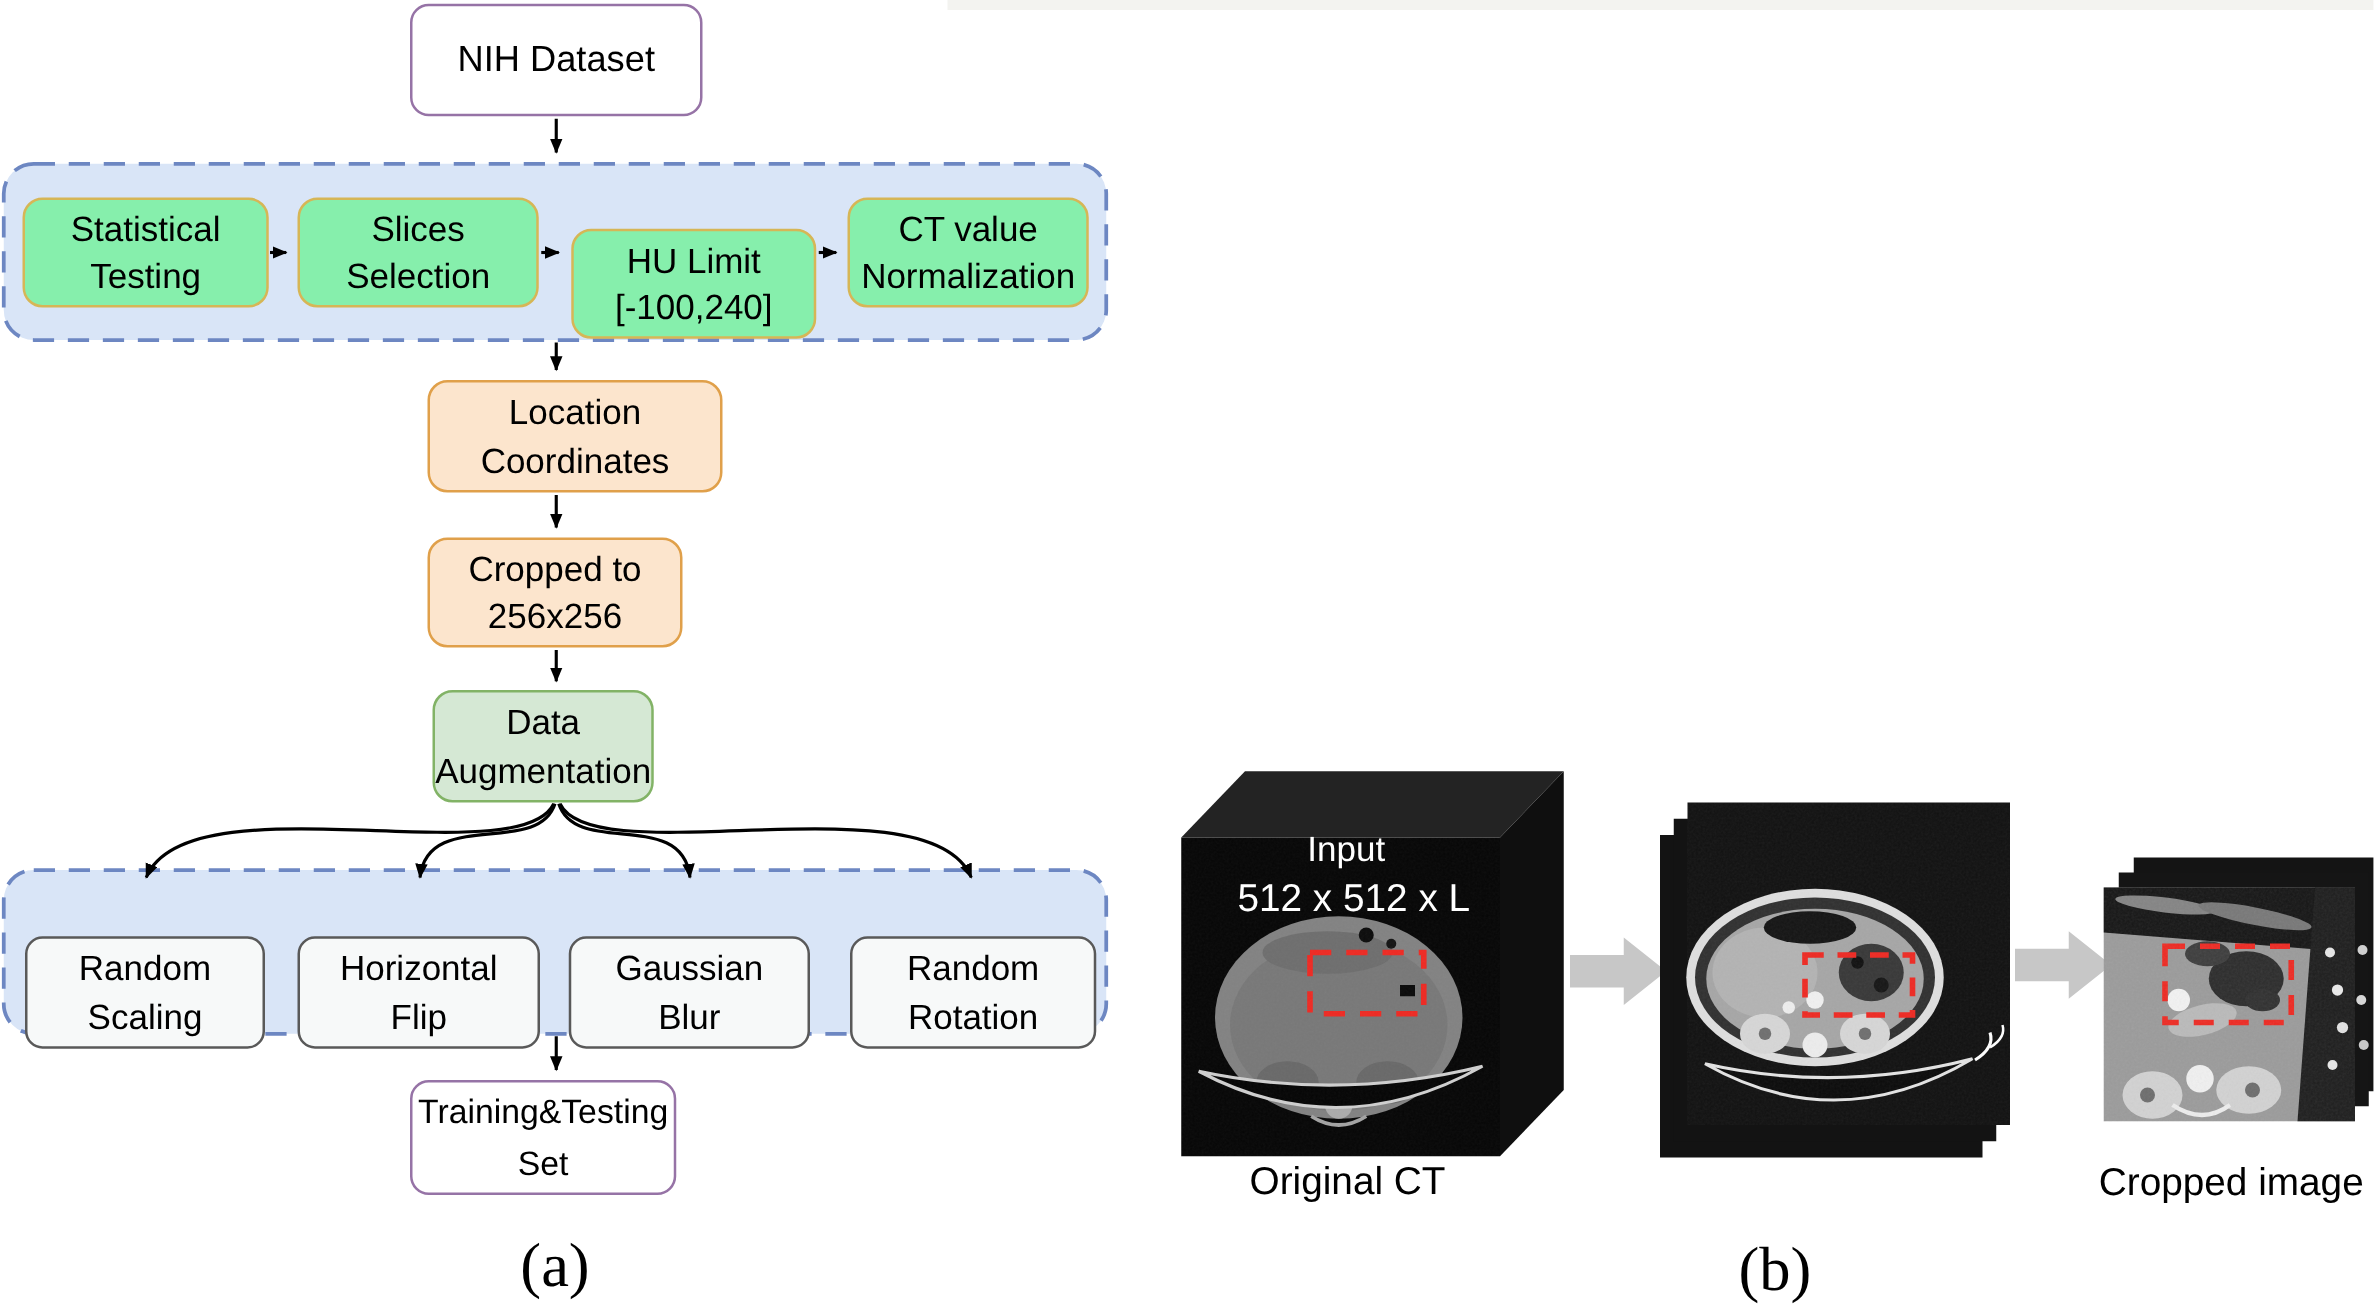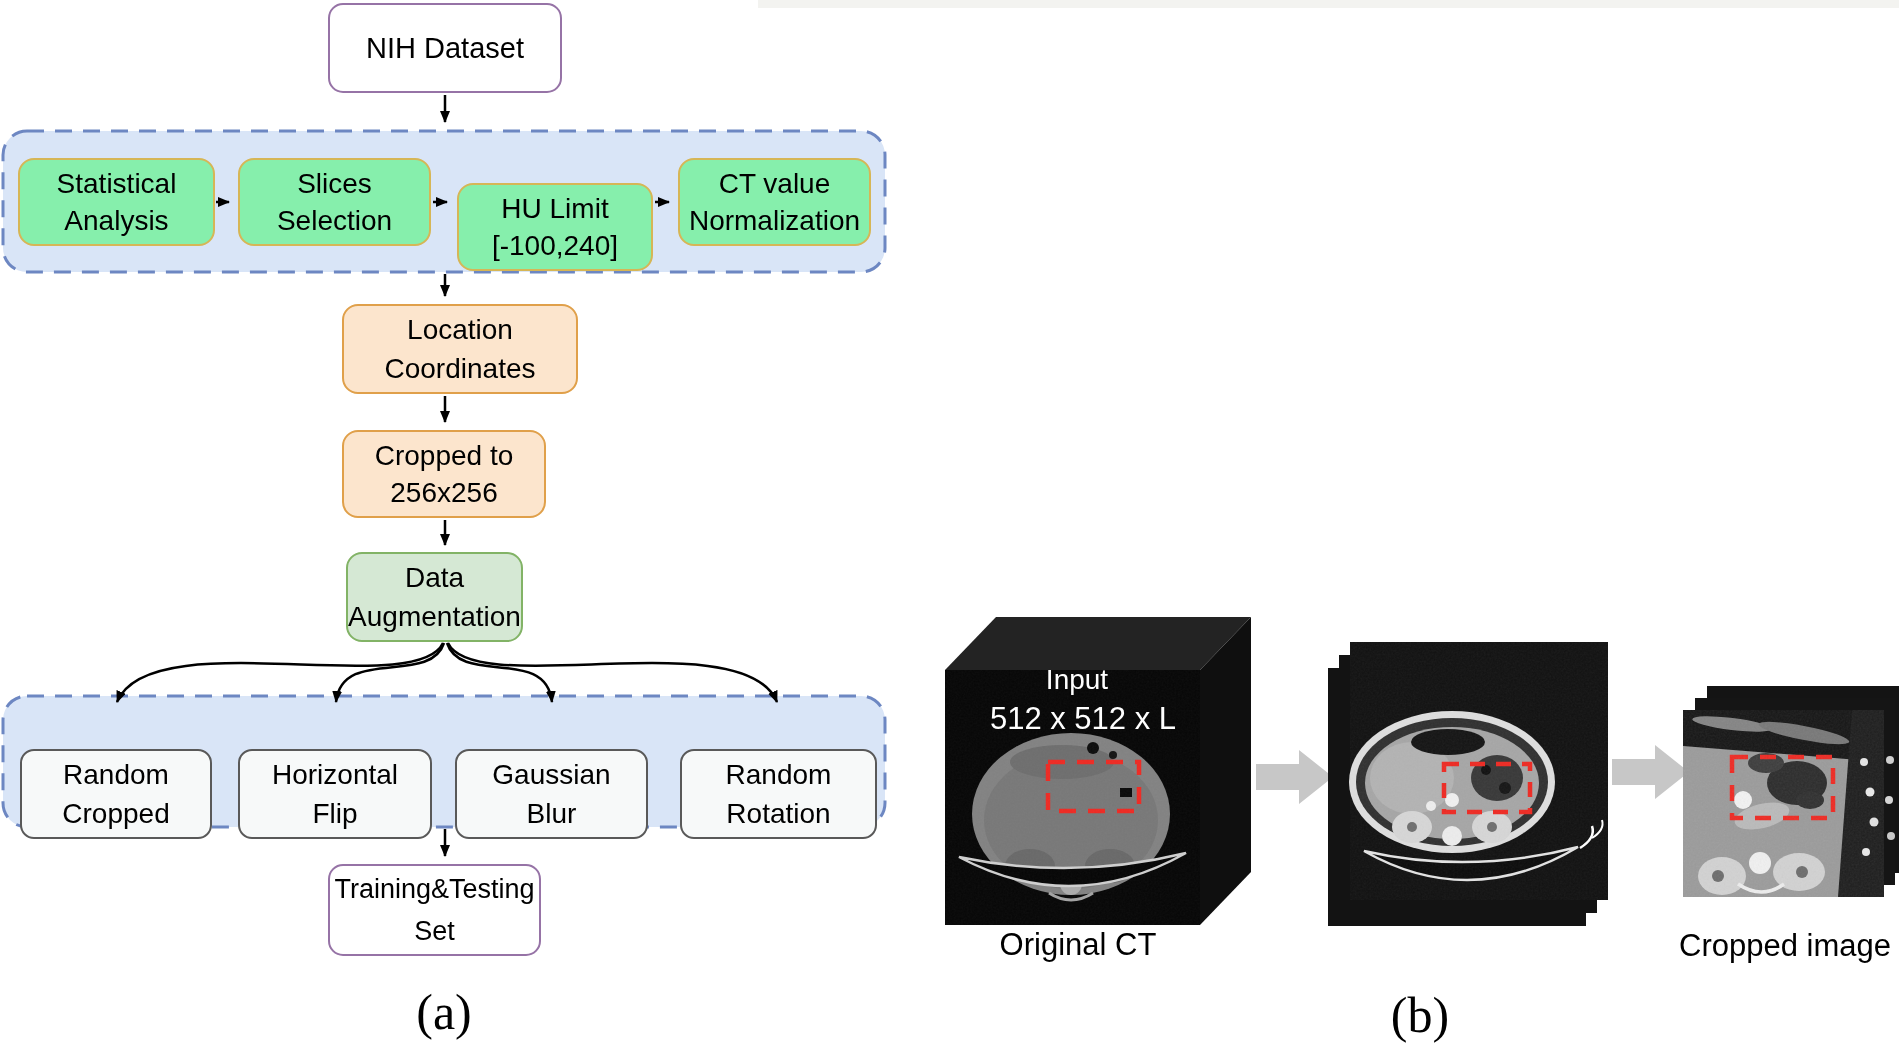--- a/index.html
+++ b/index.html
@@ -155,21 +155,21 @@
       </g>
     </g>
   </svg>
 
   <div class="box purple single" style="left:328px;top:3px;width:234px;height:90px;font-size:29px;">
     <span>NIH Dataset</span>
   </div>
 
   <div class="box yellow" style="left:18px;top:158px;width:197px;height:88px;">
     <span>Statistical</span>
-    <span>Analysis</span>
+    <span>Testing</span>
   </div>
   <div class="box yellow" style="left:238px;top:158px;width:193px;height:88px;">
     <span>Slices</span>
     <span>Selection</span>
   </div>
   <div class="box yellow" style="left:457px;top:158px;width:196px;height:88px;margin-top:25px;">
     <span>HU Limit</span>
     <span>[-100,240]</span>
   </div>
   <div class="box yellow" style="left:678px;top:158px;width:193px;height:88px;">
@@ -185,21 +185,21 @@
     <span>Cropped to</span>
     <span>256x256</span>
   </div>
   <div class="box green" style="left:346px;top:552px;width:177px;height:90px;align-items:center;">
     <span>Data</span>
     <span>Augmentation</span>
   </div>
 
   <div class="box gray" style="left:20px;top:713px;width:192px;height:90px;">
     <span>Random</span>
-    <span>Cropped</span>
+    <span>Scaling</span>
   </div>
   <div class="box gray" style="left:238px;top:713px;width:194px;height:90px;">
     <span>Horizontal</span>
     <span>Flip</span>
   </div>
   <div class="box gray" style="left:455px;top:713px;width:193px;height:90px;">
     <span>Gaussian</span>
     <span>Blur</span>
   </div>
   <div class="box gray" style="left:680px;top:713px;width:197px;height:90px;">

